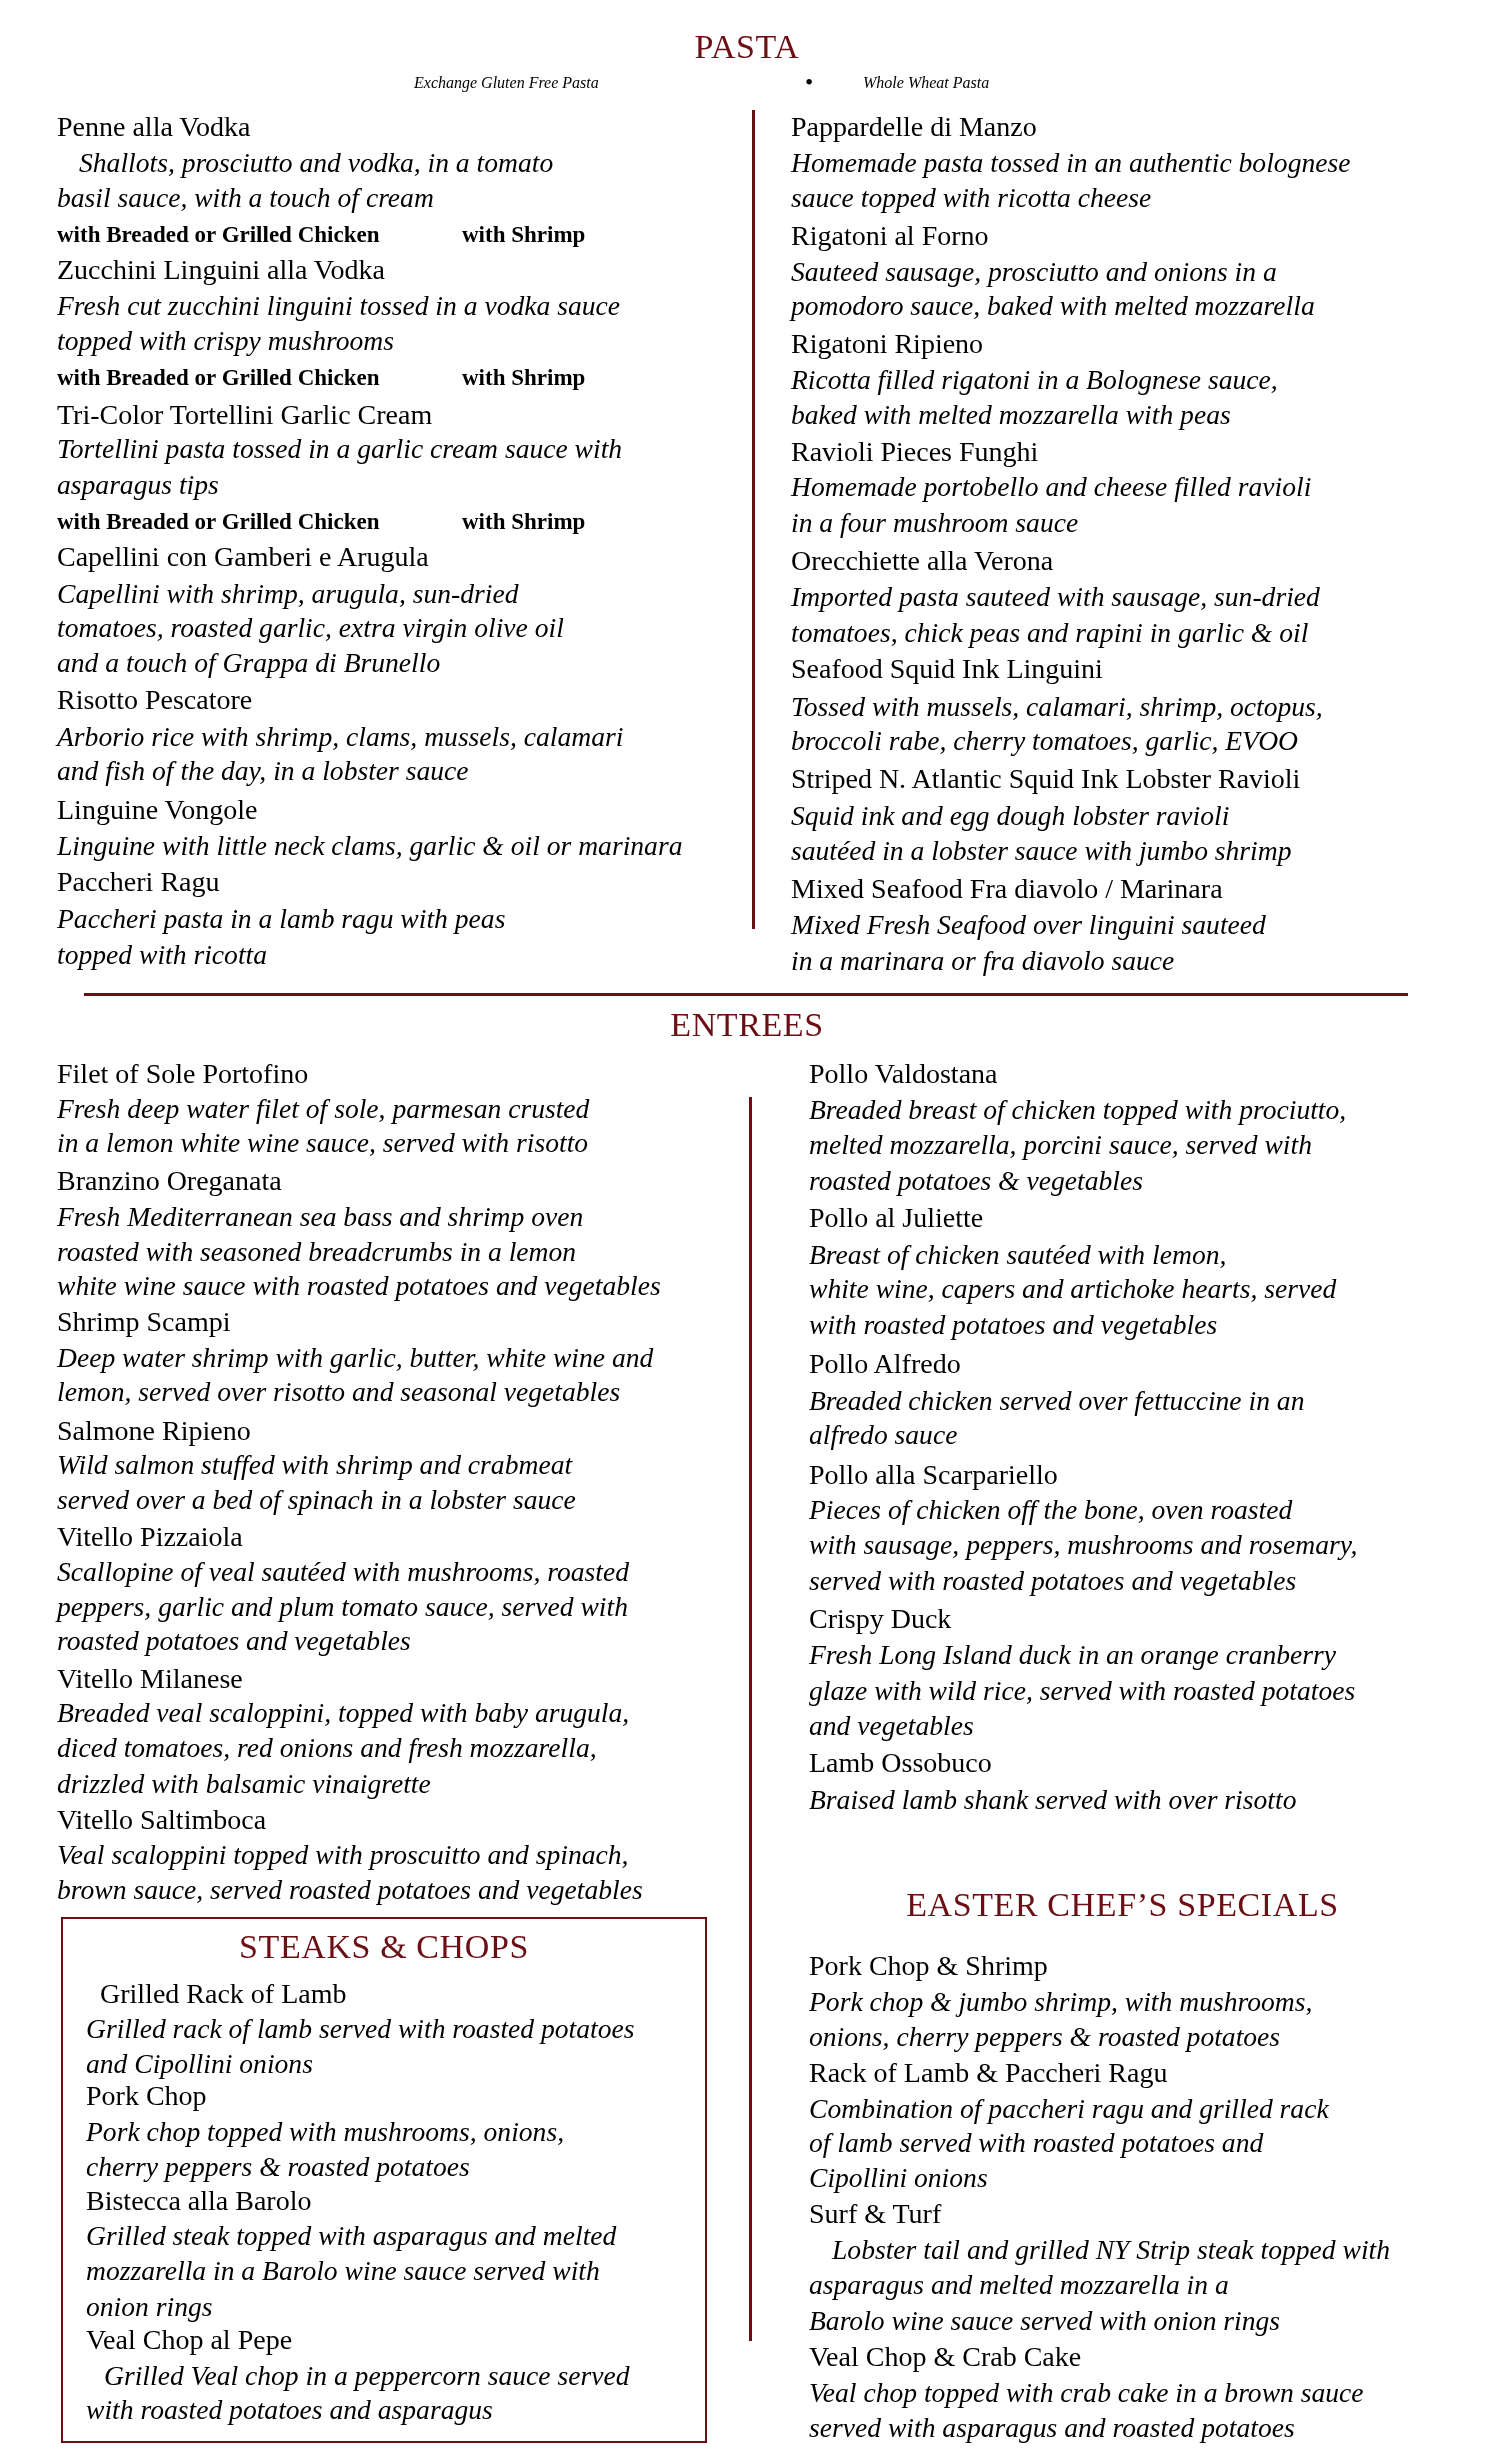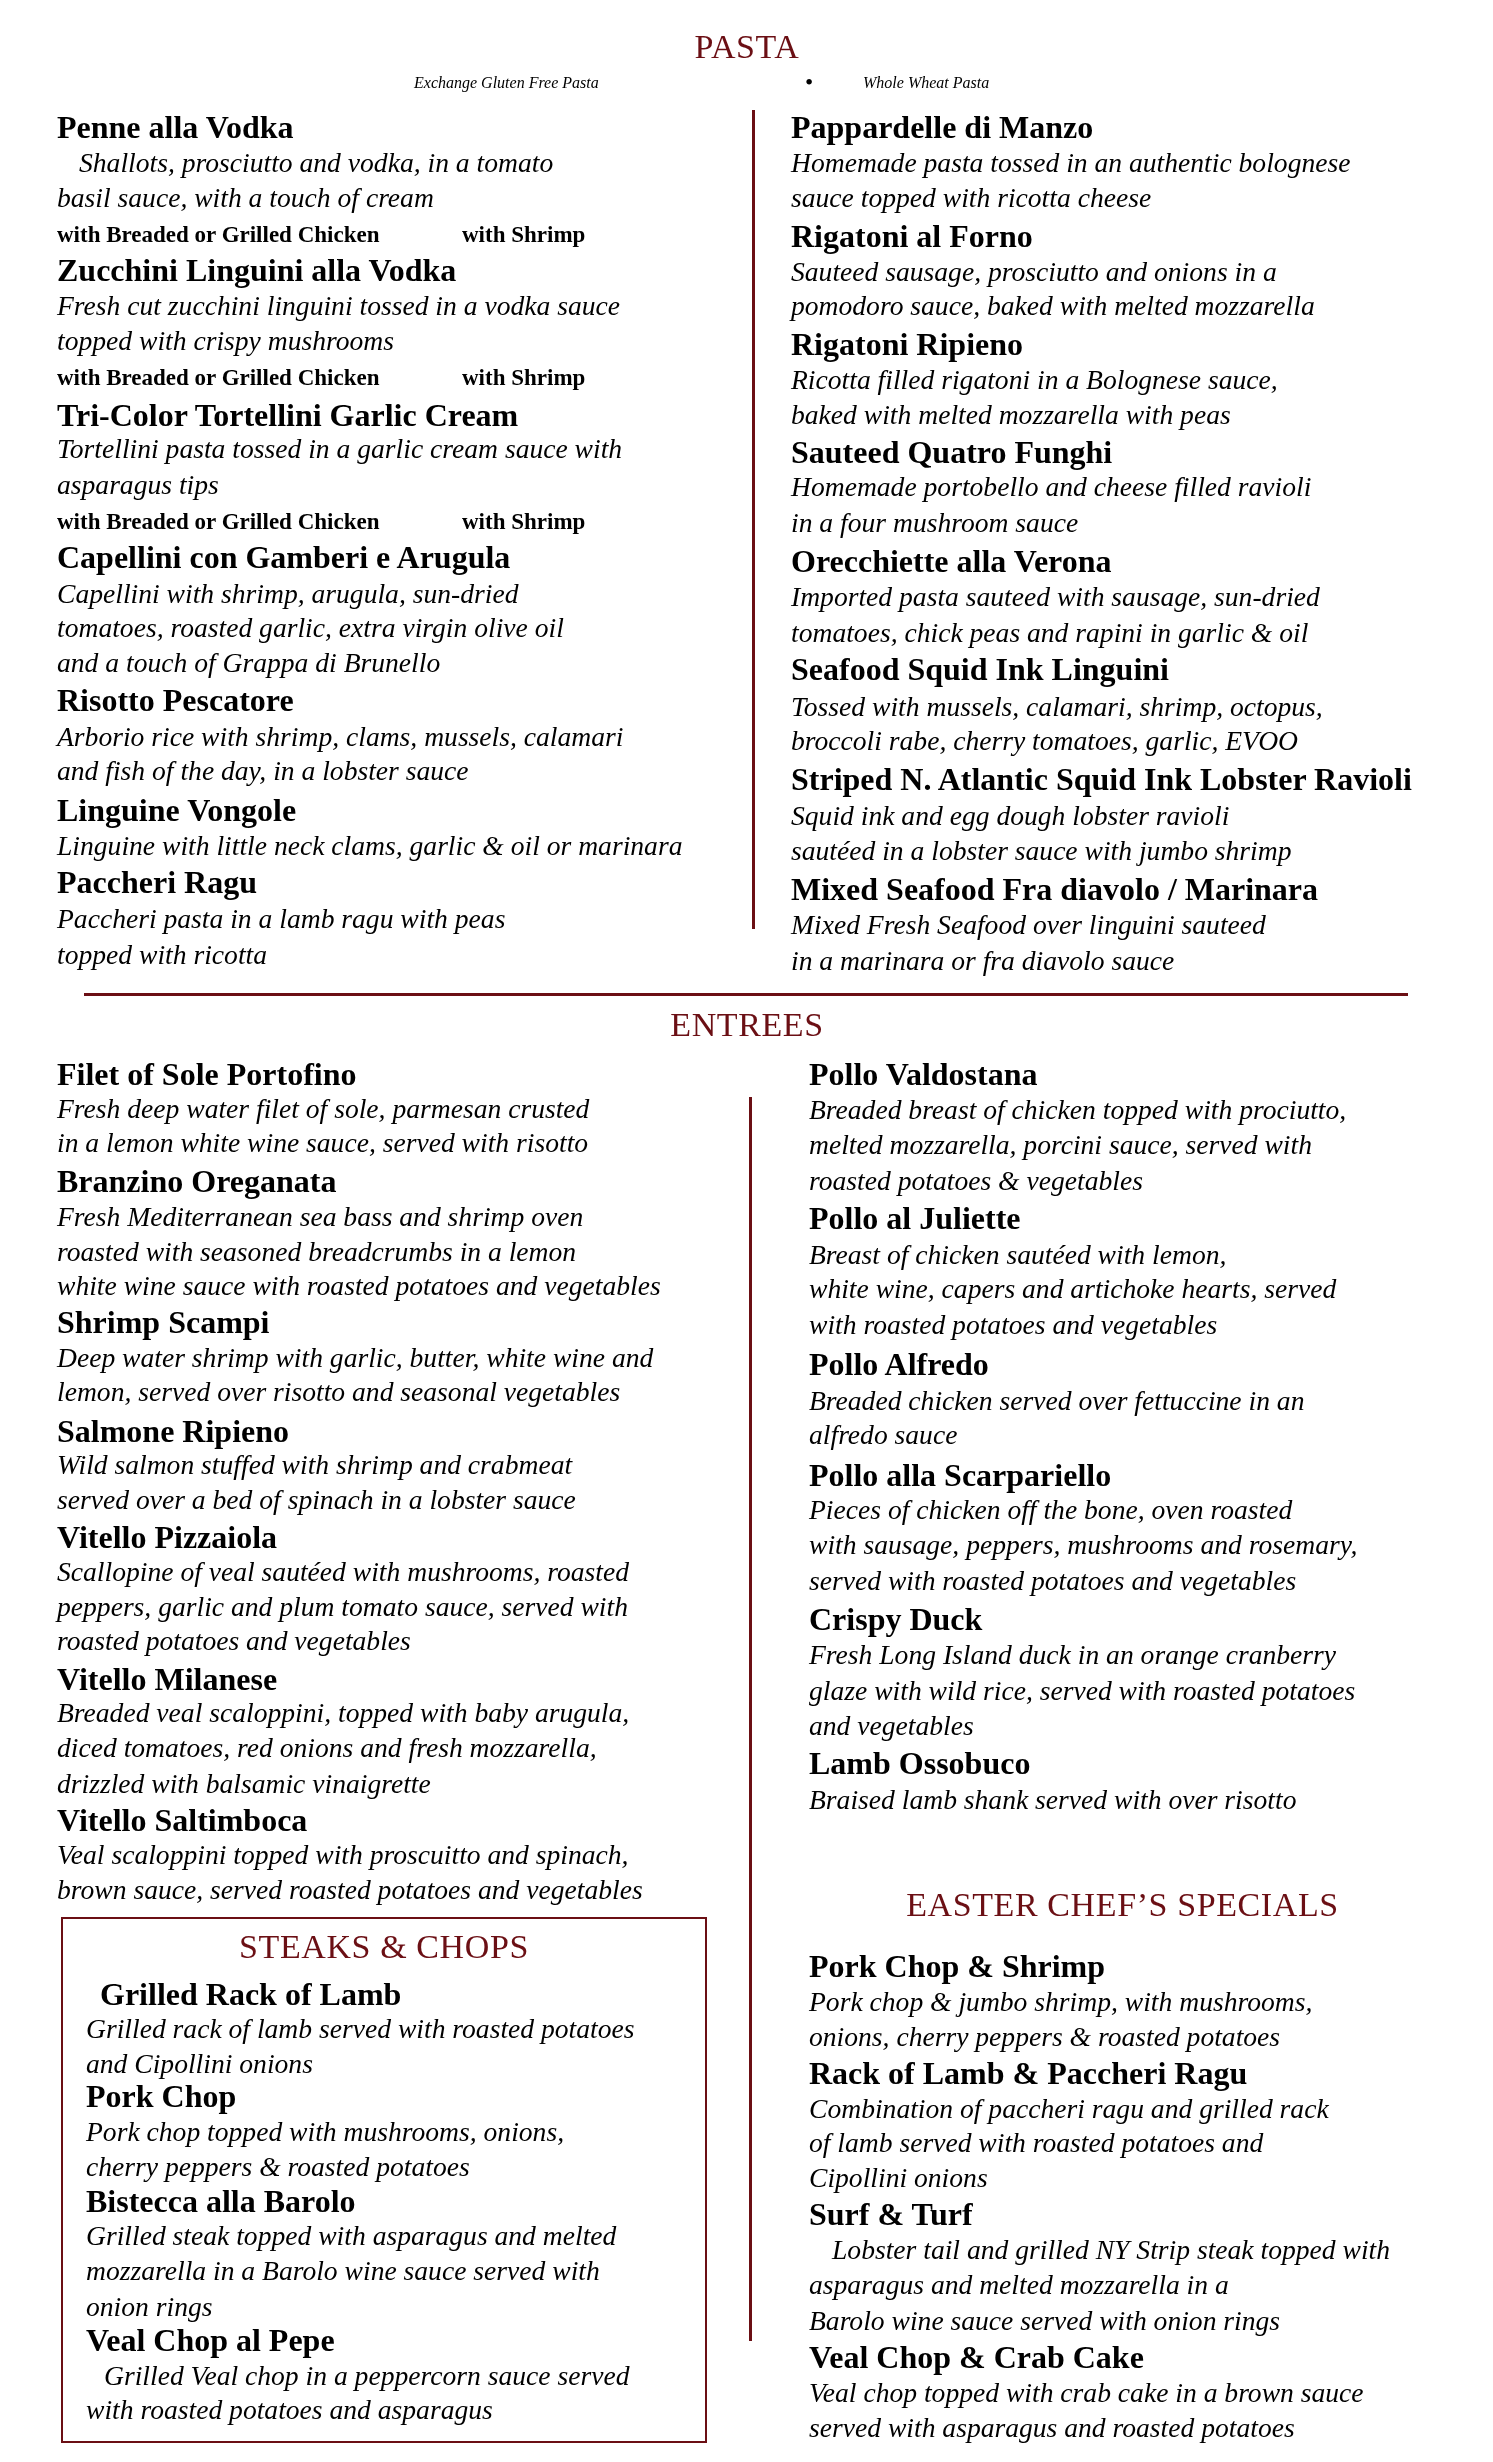--- a/index.html
+++ b/index.html
@@ -2,21 +2,21 @@
 <html style="font-size:9.4px"><head>
 <meta charset="utf-8">
 <style>
   html, body { margin:0; padding:0; background:#ffffff; }
   body { width:1494px; height:2462px; position:relative; overflow:hidden;
          font-family:"Liberation Serif", "DejaVu Serif", serif; color:#000; }
   .abs { position:absolute; white-space:nowrap; line-height:1; }
   .sec-title { color:#6b0f14; font-size:34px; font-weight:normal; letter-spacing:0.6px; transform:translateY(-50%); }
   .subtitle { font-style:italic; font-size:16px; transform:translateY(-50%); }
   .bullet { font-size:23.5px; transform:translateY(-50%); }
-  .item-name { font-weight:bold; font-size:32px; transform:translateY(-50%); }
+  .item-name { font-weight:normal; font-size:28px; transform:translateY(-50%); }
   .item-desc { font-style:italic; font-size:27.6px; transform:translateY(-50%); }
   .item-opt { font-weight:bold; font-size:23px; transform:translateY(-50%); }
   .rule-h { position:absolute; background:#6b0f14; height:2.9px; }
   .rule-v { position:absolute; background:#6b0f14; width:2.9px; }
   .box { position:absolute; border:2.3px solid #6b0f14; box-sizing:border-box; }
 </style>
 </head>
 <body>
 
 <div class="abs sec-title" style="left:0;width:1494px;text-align:center;top:47px;">PASTA</div>
@@ -67,21 +67,21 @@
     <div class="abs item-desc" style="left: 57px; top: 955px;">topped with ricotta</div>
     <div class="abs item-name" style="left: 791px; top: 127px;">Pappardelle di Manzo</div>
     <div class="abs item-desc" style="left: 791px; top: 163px;">Homemade pasta tossed in an authentic bolognese</div>
     <div class="abs item-desc" style="left: 791px; top: 198px;">sauce topped with ricotta cheese</div>
     <div class="abs item-name" style="left: 791px; top: 236px;">Rigatoni al Forno</div>
     <div class="abs item-desc" style="left: 791px; top: 272px;">Sauteed sausage, prosciutto and onions in a</div>
     <div class="abs item-desc" style="left: 791px; top: 306px;">pomodoro sauce, baked with melted mozzarella</div>
     <div class="abs item-name" style="left: 791px; top: 344px;">Rigatoni Ripieno</div>
     <div class="abs item-desc" style="left: 791px; top: 380px;">Ricotta filled rigatoni in a Bolognese sauce,</div>
     <div class="abs item-desc" style="left: 791px; top: 415px;">baked with melted mozzarella with peas</div>
-    <div class="abs item-name" style="left: 791px; top: 452px;">Sauteed Quatro Funghi</div>
+    <div class="abs item-name" style="left: 791px; top: 452px;">Ravioli Pieces Funghi</div>
     <div class="abs item-desc" style="left: 791px; top: 487px;">Homemade portobello and cheese filled ravioli</div>
     <div class="abs item-desc" style="left: 791px; top: 523px;">in a four mushroom sauce</div>
     <div class="abs item-name" style="left: 791px; top: 561px;">Orecchiette alla Verona</div>
     <div class="abs item-desc" style="left: 791px; top: 597px;">Imported pasta sauteed with sausage, sun-dried</div>
     <div class="abs item-desc" style="left: 791px; top: 633px;">tomatoes, chick peas and rapini in garlic &amp; oil</div>
     <div class="abs item-name" style="left: 791px; top: 669px;">Seafood Squid Ink Linguini</div>
     <div class="abs item-desc" style="left: 791px; top: 707px;">Tossed with mussels, calamari, shrimp, octopus,</div>
     <div class="abs item-desc" style="left: 791px; top: 741px;">broccoli rabe, cherry tomatoes, garlic, EVOO</div>
     <div class="abs item-name" style="left: 791px; top: 779px;">Striped N. Atlantic Squid Ink Lobster Ravioli</div>
     <div class="abs item-desc" style="left: 791px; top: 816px;">Squid ink and egg dough lobster ravioli</div>

